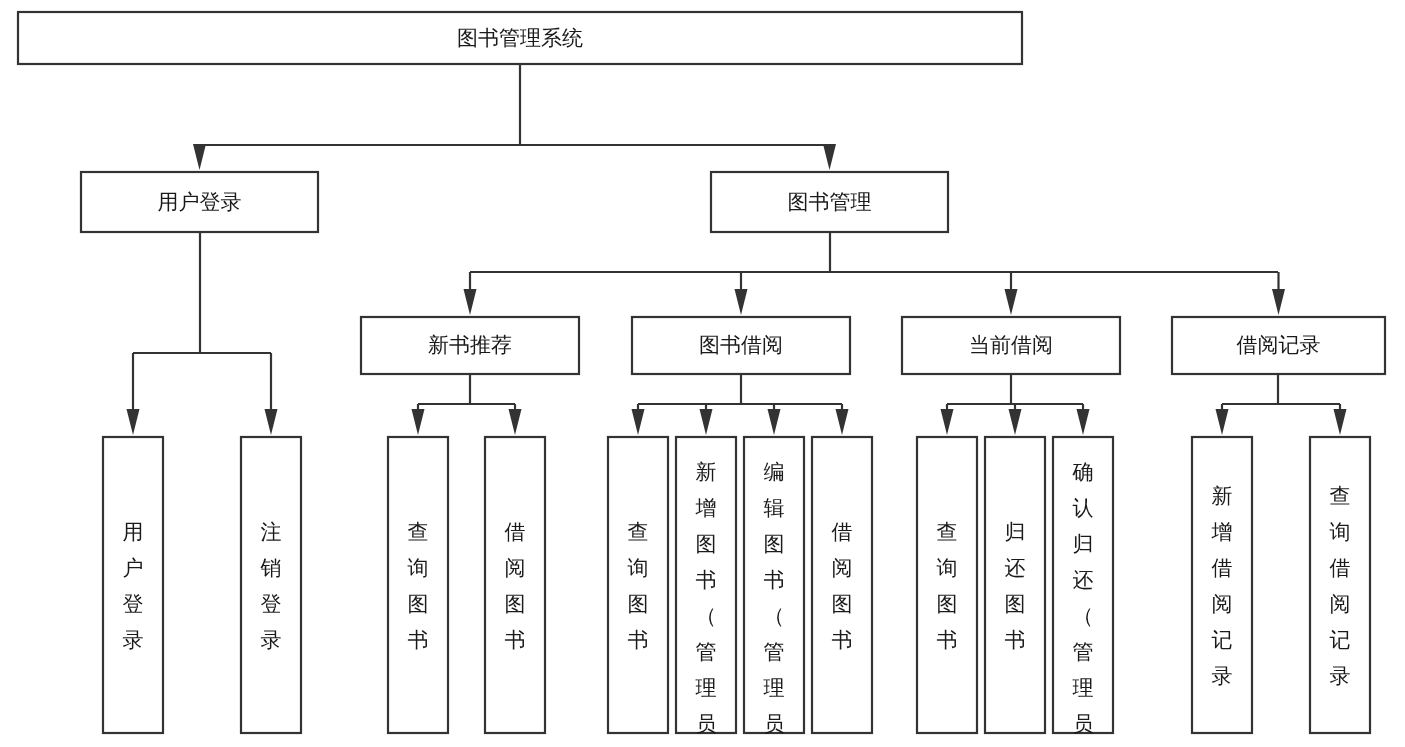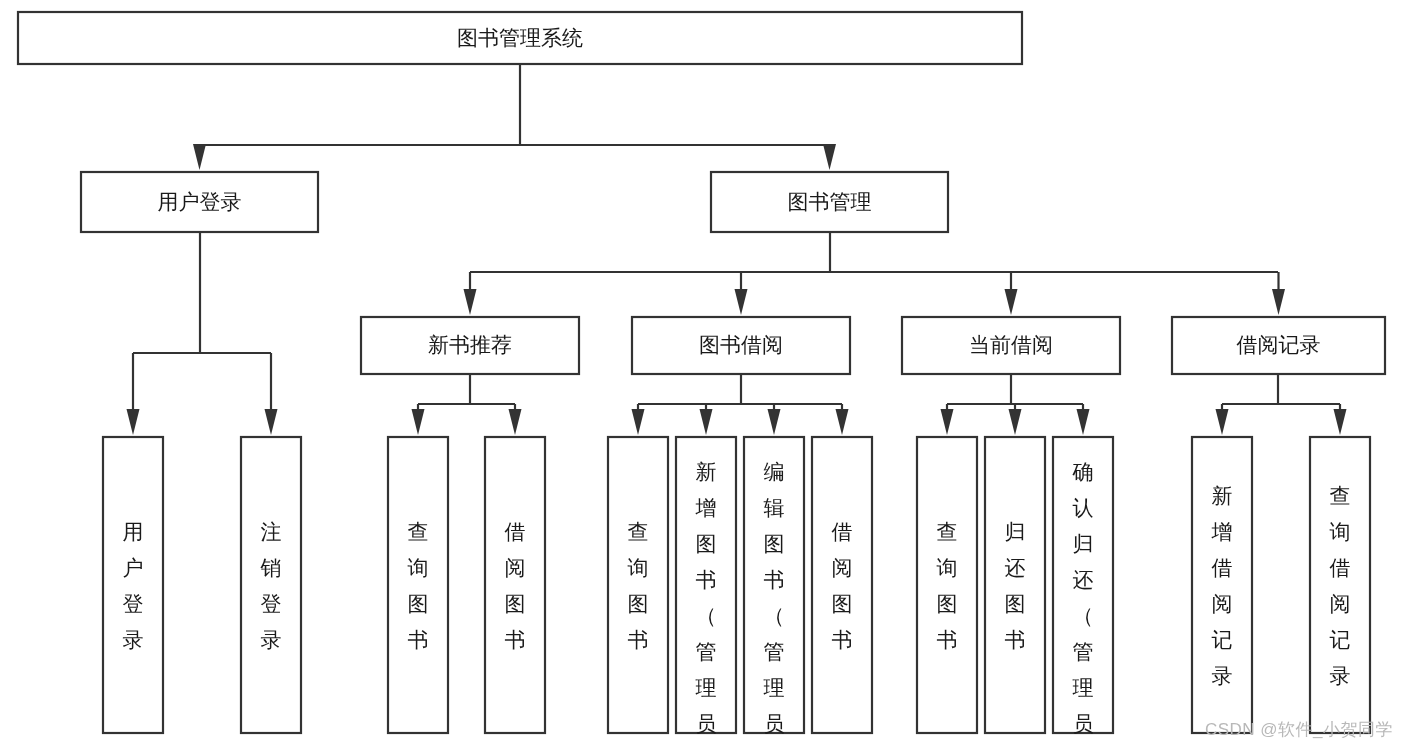--- a/index.html
+++ b/index.html
@@ -201,14 +201,13 @@
         <g>
           <rect x="1192" y="437" width="60" height="296" class="node-box"></rect>
           <text x="1222" y="0" class="node-label-v"><tspan x="1222" y="502.92">新</tspan><tspan x="1222" y="538.9200000000001">增</tspan><tspan x="1222" y="574.9200000000001">借</tspan><tspan x="1222" y="610.9200000000001">阅</tspan><tspan x="1222" y="646.9200000000001">记</tspan><tspan x="1222" y="682.9200000000001">录</tspan></text>
         </g>
         <g>
           <rect x="1310" y="437" width="60" height="296" class="node-box"></rect>
           <text x="1340" y="0" class="node-label-v"><tspan x="1340" y="502.92">查</tspan><tspan x="1340" y="538.9200000000001">询</tspan><tspan x="1340" y="574.9200000000001">借</tspan><tspan x="1340" y="610.9200000000001">阅</tspan><tspan x="1340" y="646.9200000000001">记</tspan><tspan x="1340" y="682.9200000000001">录</tspan></text>
         </g>
       </g>
   </svg>
-  <div class="watermark">CSDN @软件_小贺同学</div>
 </div>
 
 </body></html>

